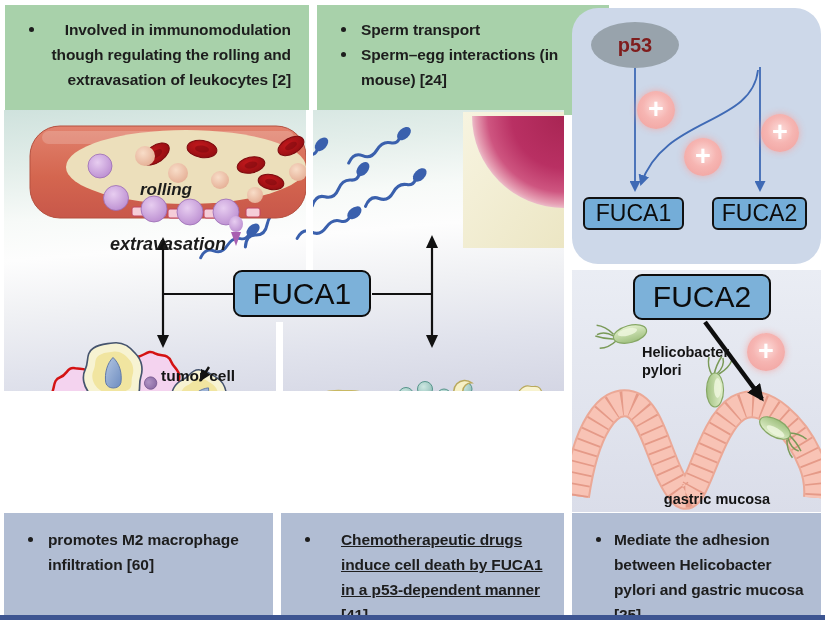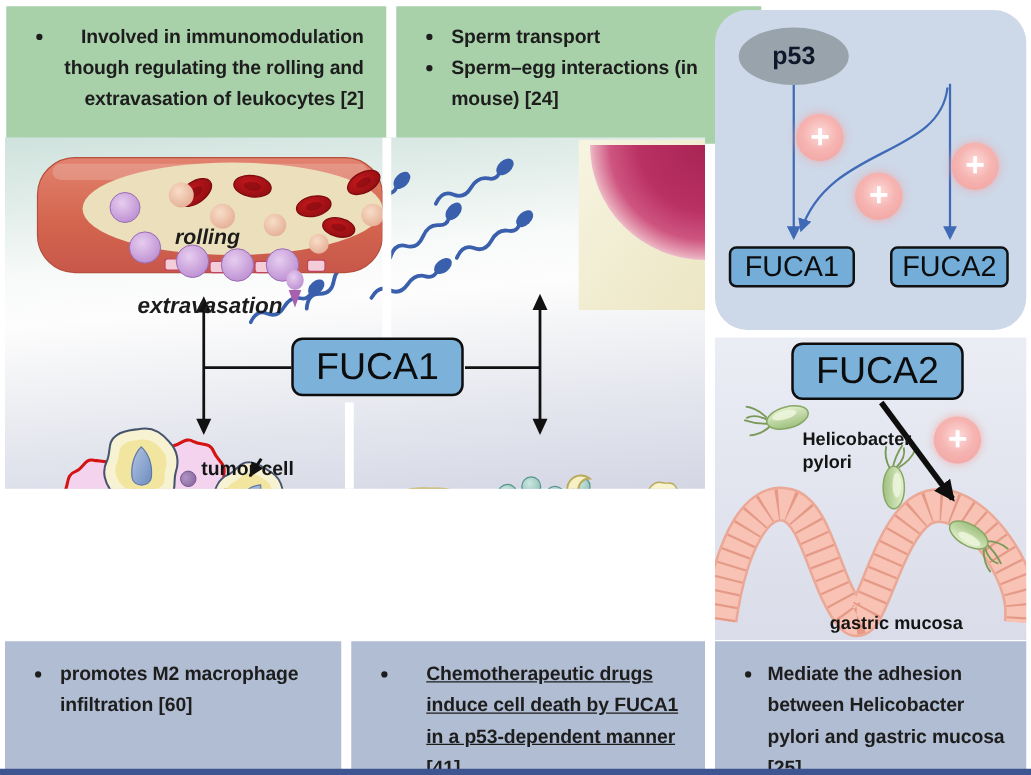--- a/index.html
+++ b/index.html
@@ -11,21 +11,21 @@
   .box-green{background:#a8d1aa;}
   .box-blue{background:#b1bdd3;}
   .tbox ul{margin:0;padding:0;list-style:none;}
   .tbox li{position:relative;font-weight:bold;font-size:15.5px;line-height:25px;
            letter-spacing:-0.1px;color:#1d1d1d;}
   .tbox li::before{content:"";position:absolute;left:24px;top:10px;width:5px;height:5px;
            border-radius:50%;background:#1d1d1d;}
 
   
   .reg-panel{background:#cdd8e9;border-radius:26px;}
-  .node{background:#98a3ac;border-radius:50%;color:#0f172a;font-weight:bold;
+  .node{background:#98a3ac;border-radius:50%;color:#7f1d1d;font-weight:bold;
         font-size:20px;text-align:center;}
   .fuca-box-sm{background:#74add8;border:2px solid #111;border-radius:6px;
         font-size:23px;text-align:center;color:#0c0c0c;}
   .fuca-box-lg{background:#7cb1d9;border:2.5px solid #0d0d0d;border-radius:9px;
         font-size:30px;text-align:center;color:#0c0c0c;z-index:5;}
   .plus{width:38px;height:38px;border-radius:50%;color:#ffffff;font-weight:bold;
         font-size:27px;line-height:36px;text-align:center;
         background:radial-gradient(circle at 50% 42%, #fcdcda 0%, #f6b5b2 45%, #f0a09d 100%);
         box-shadow:0 0 7px rgba(243,167,164,.85);}
 

